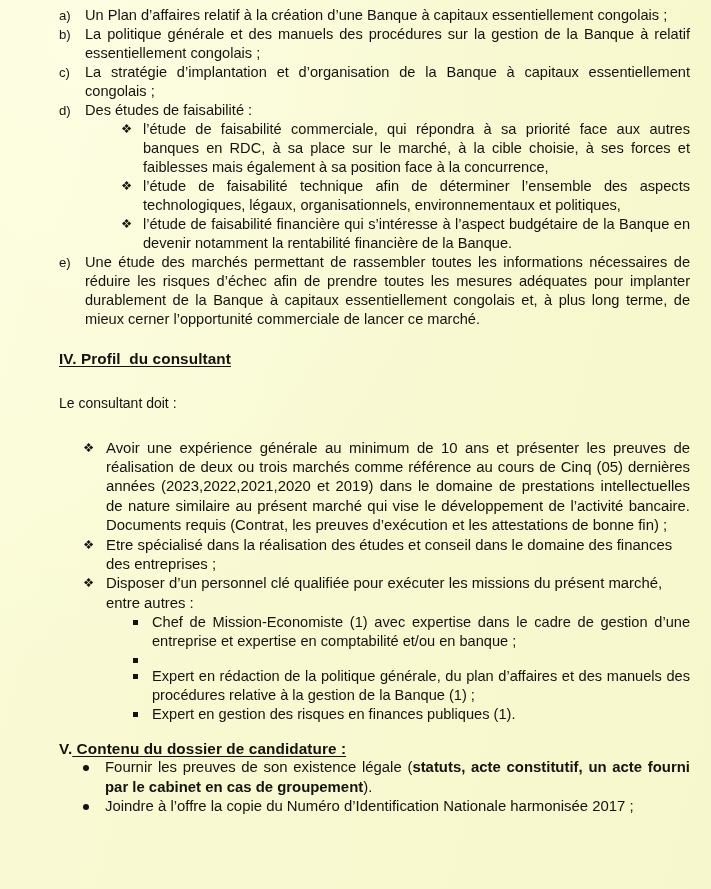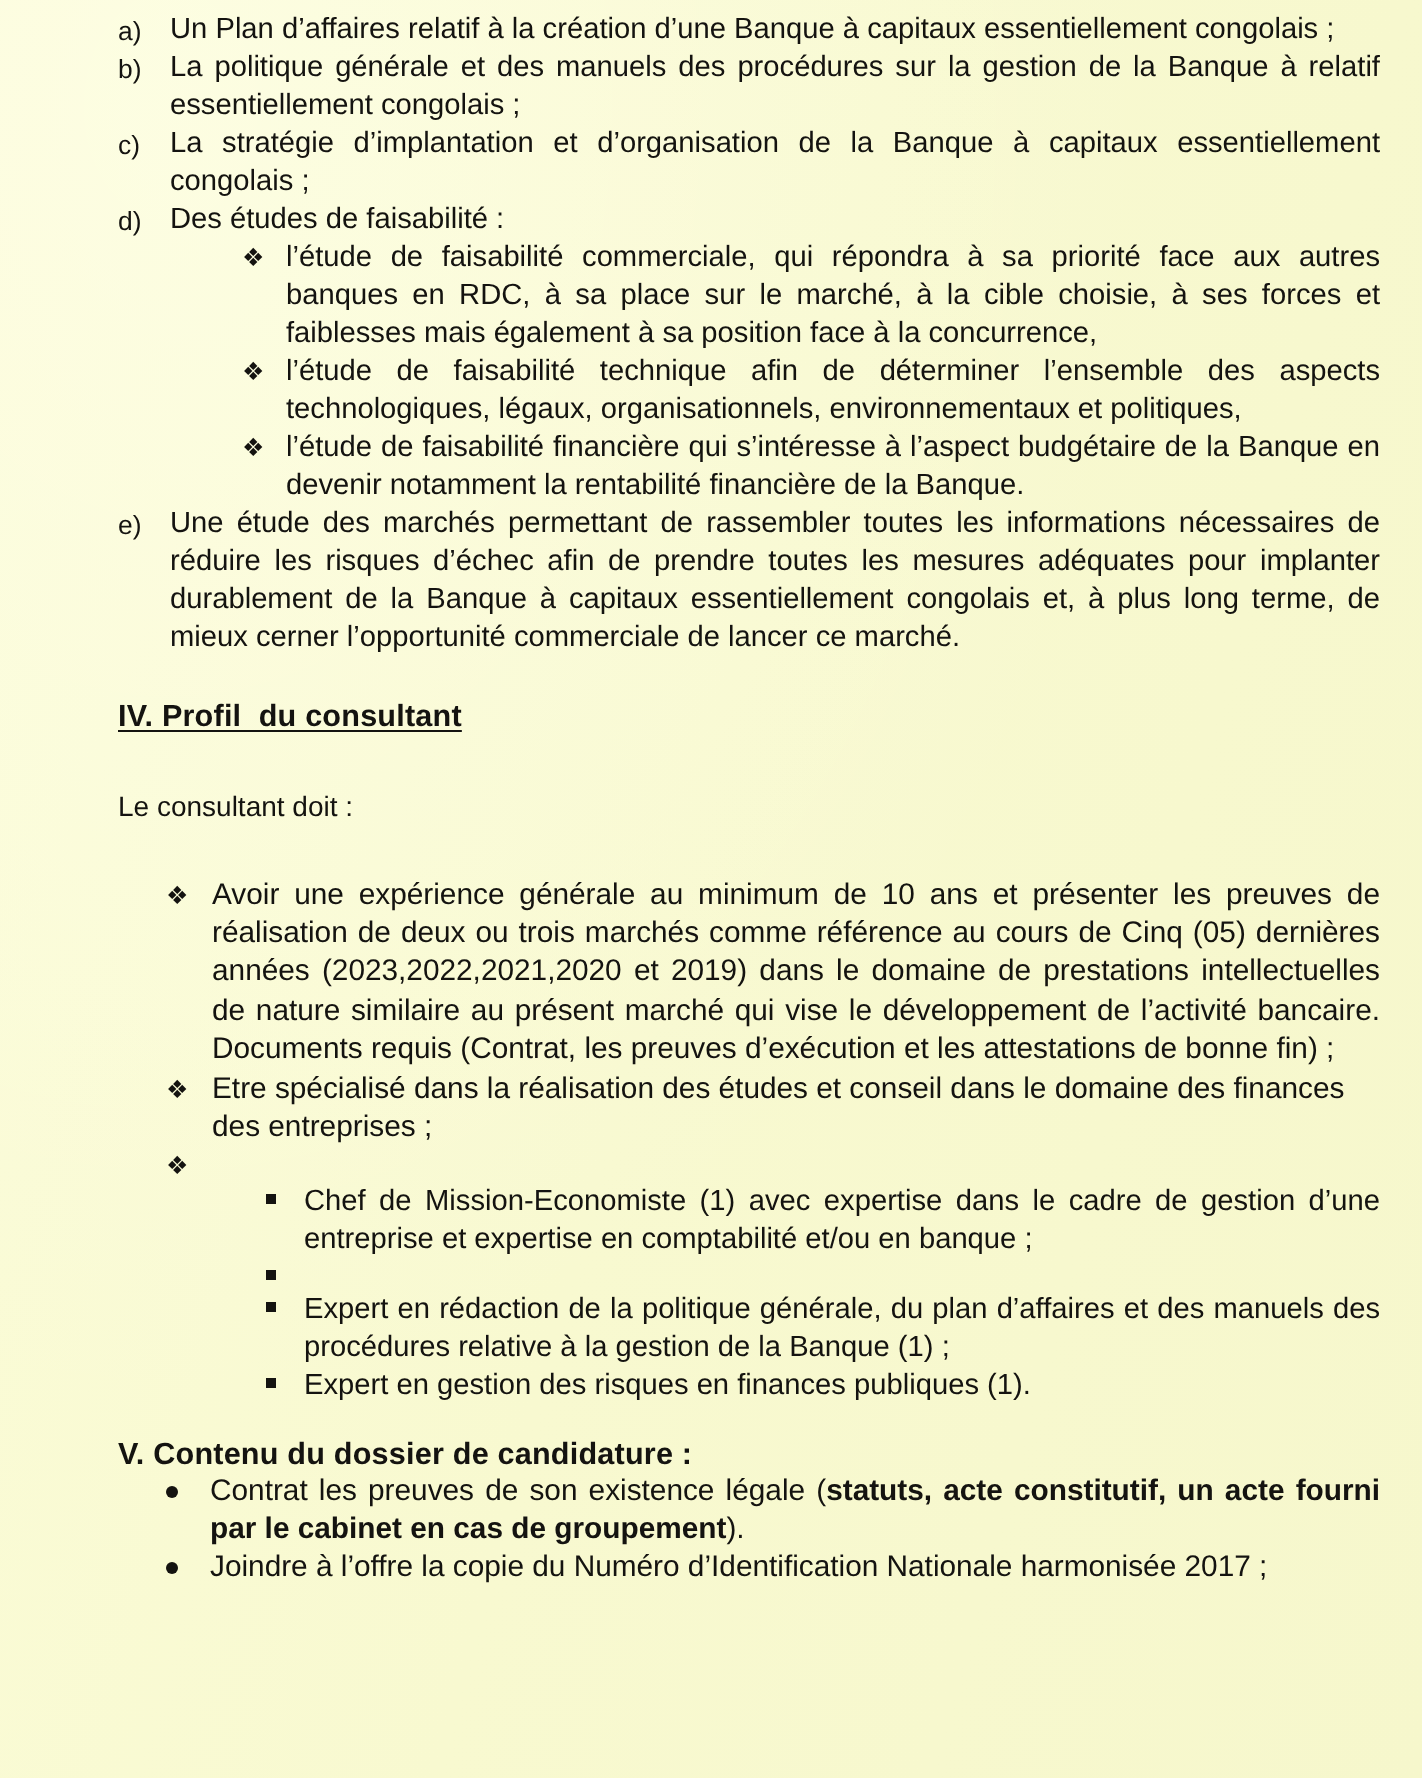--- a/index.html
+++ b/index.html
@@ -107,21 +107,21 @@
     letter-spacing: 0.1px;
     white-space: pre;
   }
   .heading-split {
     margin-left: 38px;
     font-weight: bold;
     font-size: 15.3px;
     letter-spacing: 0.1px;
     white-space: pre;
   }
-  .heading-split .u { text-underline-offset: 2px; }
+  .heading-split .u { text-decoration: underline; text-underline-offset: 2px; }
 
   .plain {
     margin-left: 38px;
     font-size: 14px;
     line-height: 1.30;
   }
   .sp-16 { height: 16px; }
   .sp-22 { height: 22px; }
   .sp-26 { height: 26px; }
 
@@ -209,20 +209,21 @@
     <li class="row">
       <span class="marker">❖</span>
       <span class="body-text">Avoir une expérience générale au minimum de 10 ans et présenter les preuves de réalisation de deux ou trois marchés comme référence au cours de Cinq (05) dernières années (2023,2022,2021,2020 et 2019) dans le domaine de prestations intellectuelles de nature similaire au présent marché qui vise le développement de l’activité bancaire. Documents requis (Contrat, les preuves d’exécution et les attestations de bonne fin) ;</span>
     </li>
     <li class="row">
       <span class="marker">❖</span>
       <span class="body-text noj">Etre spécialisé dans la réalisation des études et conseil dans le domaine des finances des entreprises ;</span>
     </li>
     <li class="row">
       <span class="marker">❖</span>
+      <span class="body-text noj">Disposer d’un personnel clé qualifiée pour exécuter les missions du présent marché, entre autres :</span>
     </li>
   </ul>
 
   <ul class="lvl-square">
     <li class="row">
       <span class="marker"><span class="sq"></span></span>
       <span class="body-text">Chef de Mission-Economiste (1) avec expertise dans le cadre de gestion d’une entreprise et expertise en comptabilité et/ou en banque ;</span>
     </li>
     <li class="row">
       <span class="marker"><span class="sq"></span></span>
@@ -237,21 +238,21 @@
     </li>
   </ul>
 
   <div class="sp-16"></div>
 
   <div class="heading-split"><span>V.</span><span class="u"> Contenu du dossier de candidature :</span></div>
 
   <ul class="lvl-round">
     <li class="row">
       <span class="marker"><span class="dot"></span></span>
-      <span class="body-text"><span>Contrat les preuves de son existence légale (</span><b>statuts, acte constitutif, un acte fourni par le cabinet en cas de groupement</b><span>).</span></span>
+      <span class="body-text"><span>Fournir les preuves de son existence légale (</span><b>statuts, acte constitutif, un acte fourni par le cabinet en cas de groupement</b><span>).</span></span>
     </li>
     <li class="row">
       <span class="marker"><span class="dot"></span></span>
       <span class="body-text noj">Joindre à l’offre la copie du Numéro d’Identification Nationale harmonisée 2017 ;</span>
     </li>
   </ul>
 
 </div>
 
 </body></html>

